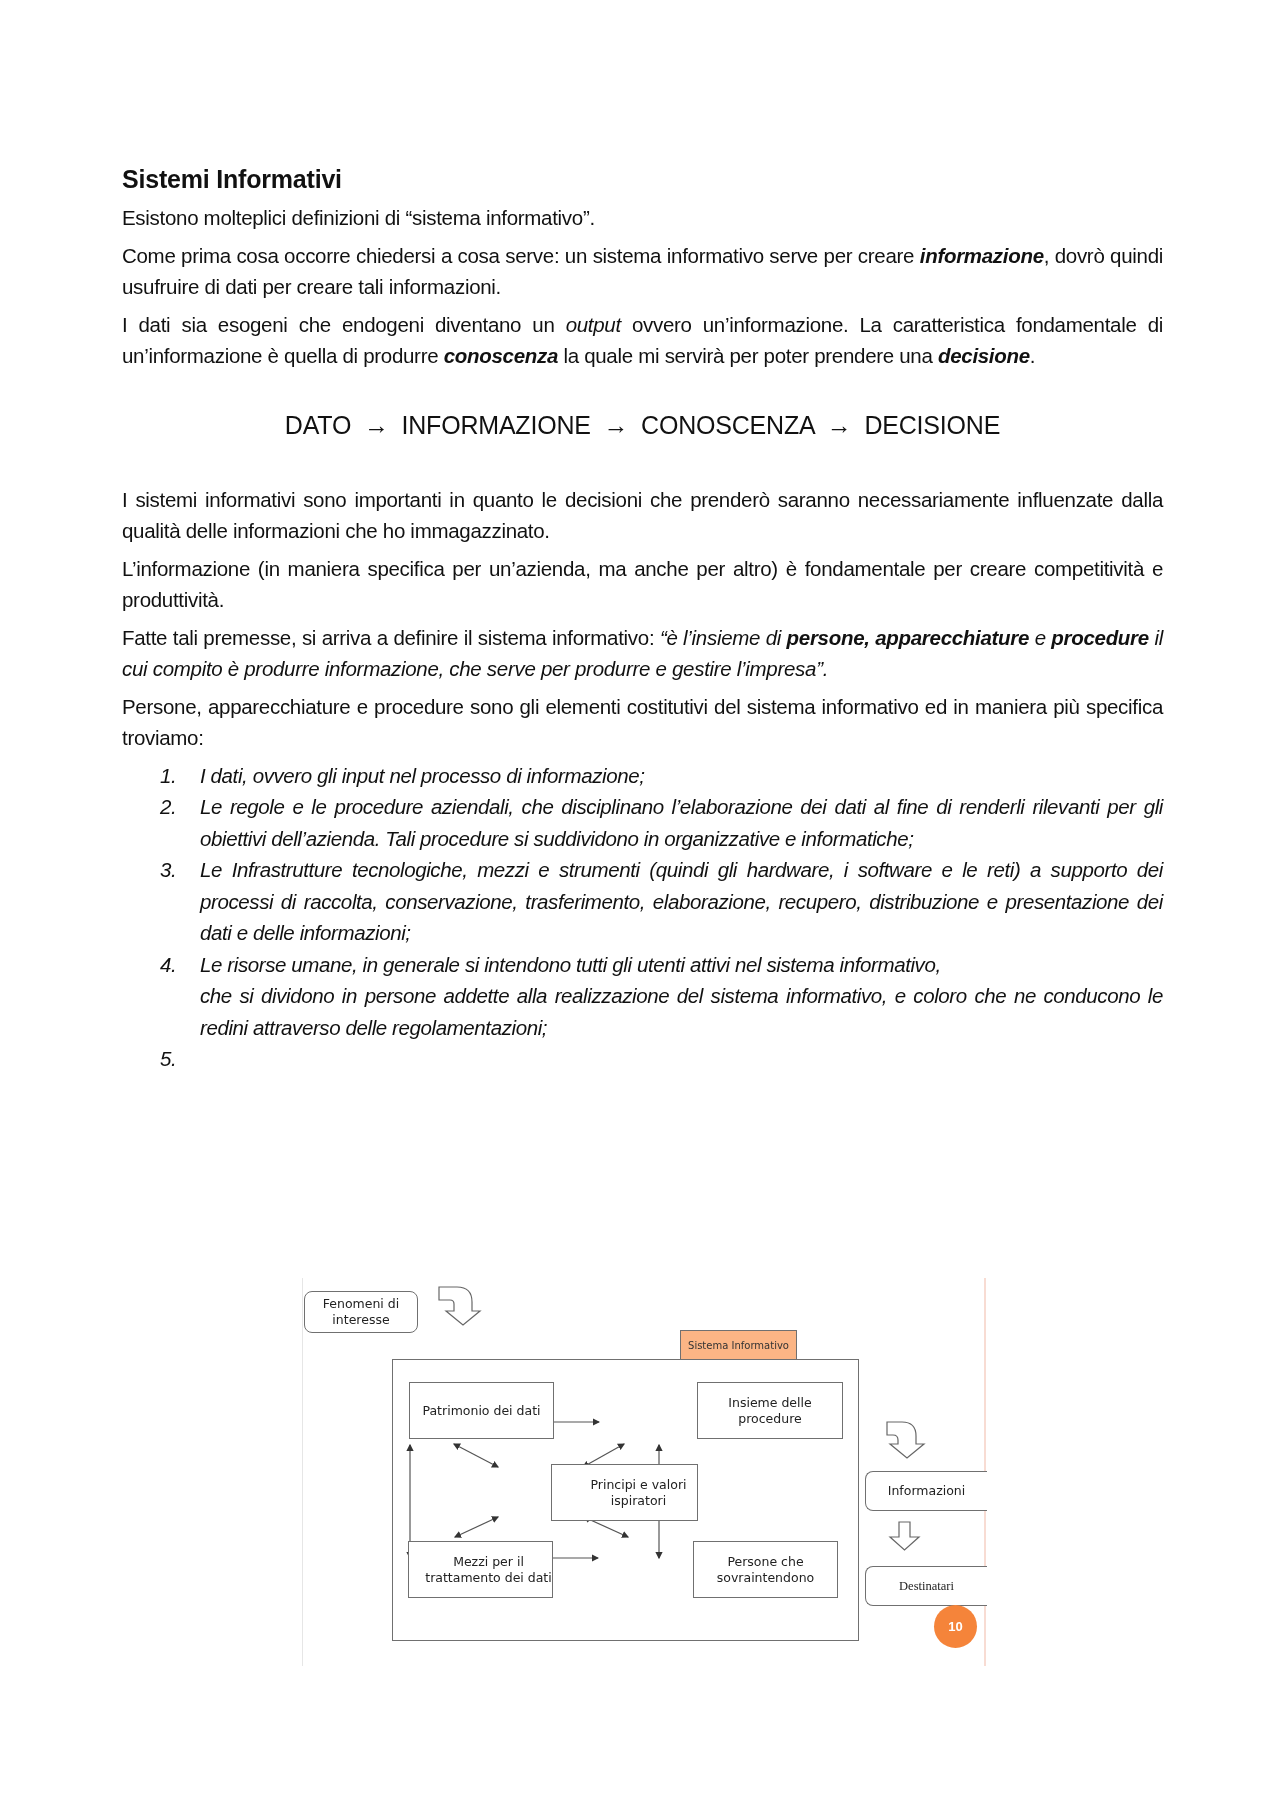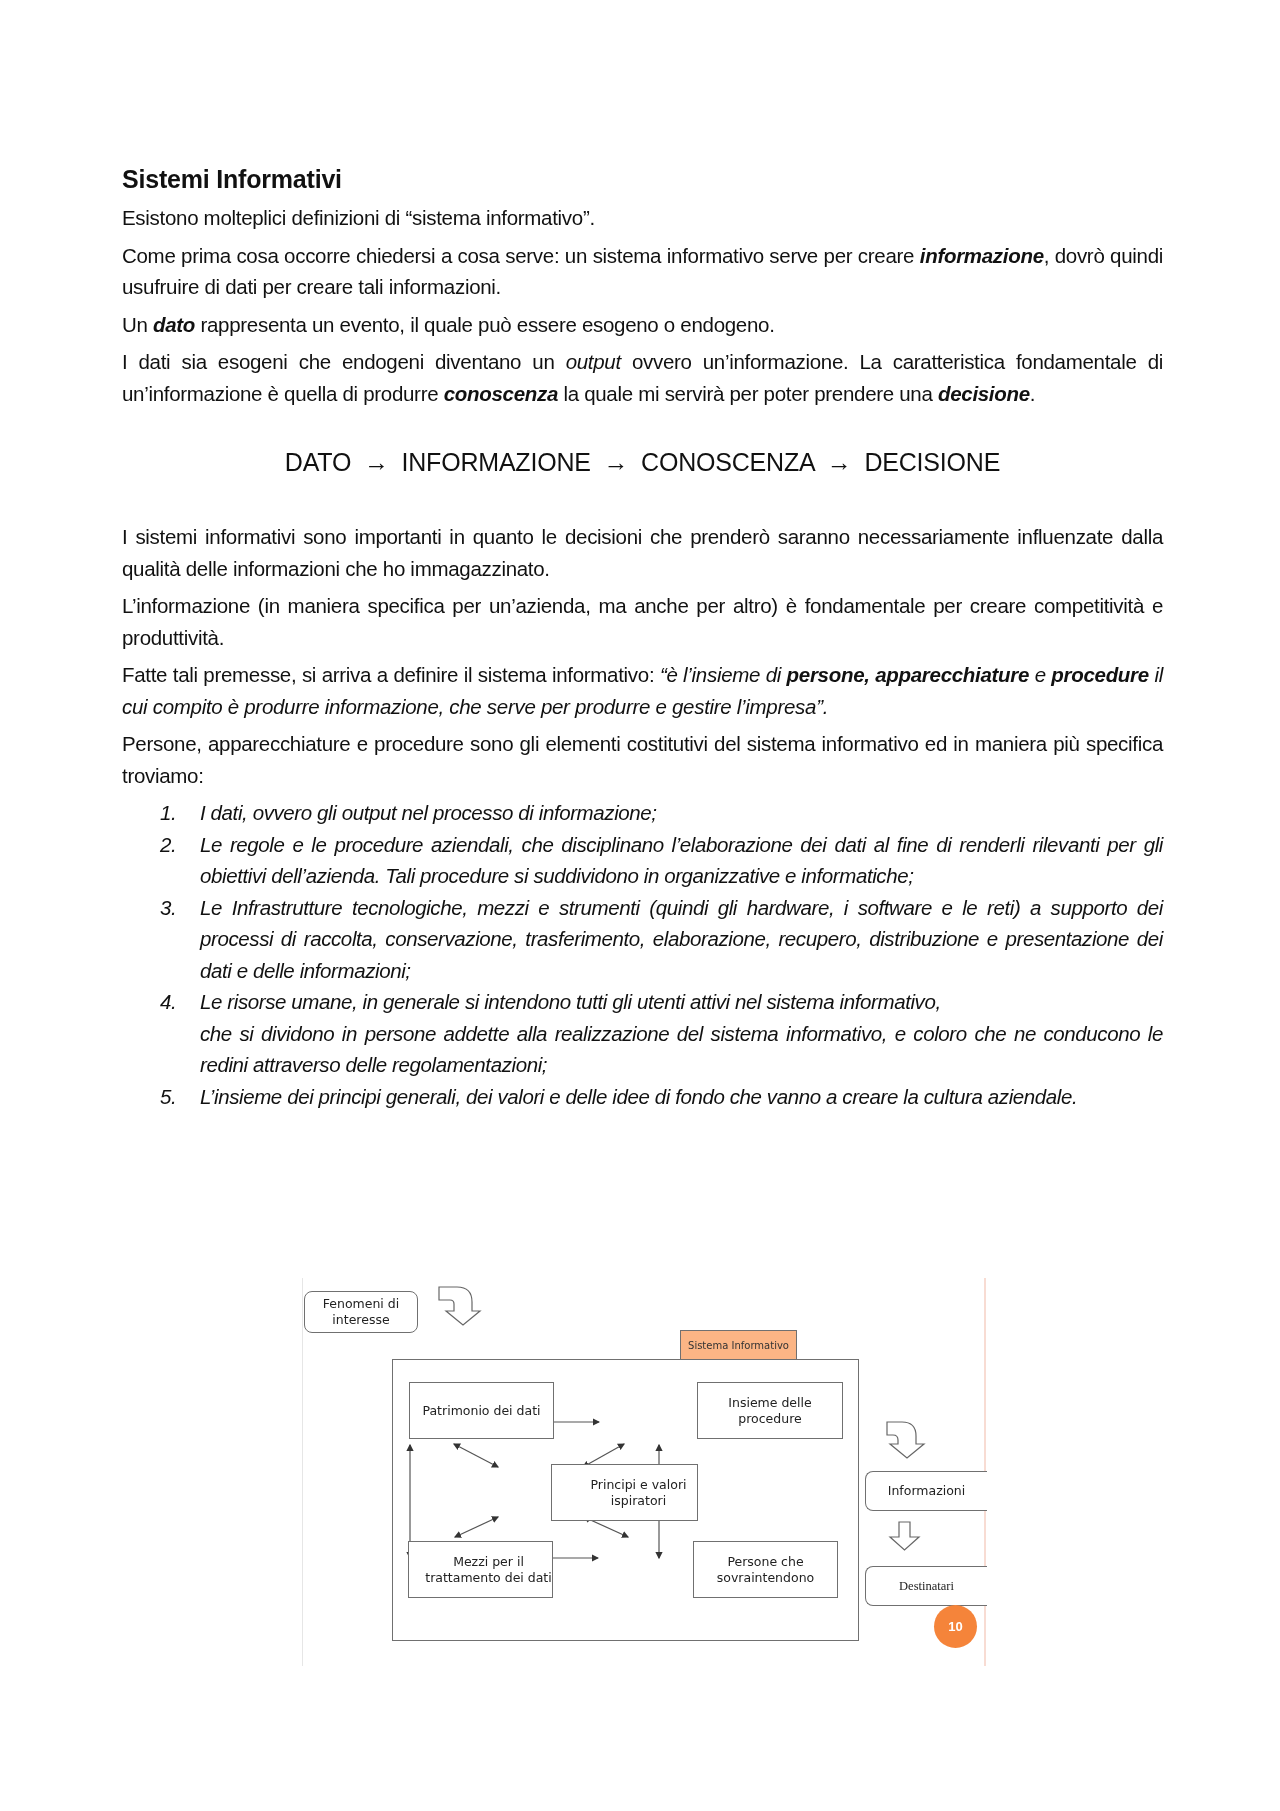--- a/index.html
+++ b/index.html
@@ -38,21 +38,20 @@
 <body>
 
 <div class="page">
   <div class="content">
     <h1>Sistemi Informativi</h1>
 
     <p><span>Esistono molteplici definizioni di “sistema informativo”.</span></p>
 
     <p><span>Come prima cosa occorre chiedersi a cosa serve: un sistema informativo serve per creare </span><span class="bi">informazione</span><span>, dovrò quindi usufruire di dati per creare tali informazioni.</span></p>
 
-    <p><span>Un </span><span class="bi">dato</span><span> rappresenta un evento, il quale può essere esogeno o endogeno.</span></p>
 
     <p><span>I dati sia esogeni che endogeni diventano un </span><i>output</i><span> ovvero un’informazione. La caratteristica fondamentale di un’informazione è quella di produrre </span><span class="bi">conoscenza</span><span> la quale mi servirà per poter prendere una </span><span class="bi">decisione</span><span>.</span></p>
 
     <div class="flow">
       <span>DATO</span>
       <span class="arrow">→</span>
       <span>INFORMAZIONE</span>
       <span class="arrow">→</span>
       <span>CONOSCENZA</span>
       <span class="arrow">→</span>
@@ -60,25 +59,25 @@
     </div>
 
     <p>I sistemi informativi sono importanti in quanto le decisioni che prenderò saranno necessariamente influenzate dalla qualità delle informazioni che ho immagazzinato.</p>
     <p>L’informazione (in maniera specifica per un’azienda, ma anche per altro) è fondamentale per creare competitività e produttività.</p>
 
     <p><span>Fatte tali premesse, si arriva a definire il sistema informativo: </span><i>“è l’insieme di </i><span class="bi">persone, apparecchiature</span><i> e </i><span class="bi">procedure</span><i> il cui compito è produrre informazione, che serve per produrre e gestire l’impresa”.</i></p>
 
     <p>Persone, apparecchiature e procedure sono gli elementi costitutivi del sistema informativo ed in maniera più specifica troviamo:</p>
 
     <ol>
-      <li><span class="num">1.</span><span>I dati, ovvero gli output nel processo di informazione;</span></li>
+      <li><span class="num">1.</span><span>I dati, ovvero gli input nel processo di informazione;</span></li>
       <li><span class="num">2.</span><span>Le regole e le procedure aziendali, che disciplinano l’elaborazione dei dati al fine di renderli rilevanti per gli obiettivi dell’azienda. Tali procedure si suddividono in organizzative e informatiche;</span></li>
       <li><span class="num">3.</span><span>Le Infrastrutture tecnologiche, mezzi e strumenti (quindi gli hardware, i software e le reti) a supporto dei processi di raccolta, conservazione, trasferimento, elaborazione, recupero, distribuzione e presentazione dei dati e delle informazioni;</span></li>
       <li style="text-align:left;"><span class="num">4.</span><span>Le risorse umane, in generale si intendono tutti gli utenti attivi nel sistema informativo,</span><br><span style="display:block;text-align:justify;text-align-last:left;"> che si dividono in persone addette alla realizzazione del sistema informativo, e coloro che ne conducono le redini attraverso delle regolamentazioni;</span></li>
-      <li><span class="num">5.</span><span>L’insieme dei principi generali, dei valori e delle idee di fondo che vanno a creare la cultura aziendale.</span></li>
+      <li><span class="num">5.</span></li>
     </ol>
   </div>
 
   <div class="diagram">
     <div class="left-line"></div>
     <div class="right-line"></div>
 
     <svg class="links" viewBox="0 0 683 388">
       <defs>
         <marker id="ah" markerWidth="6" markerHeight="6" refX="5" refY="3" orient="auto-start-reverse">

